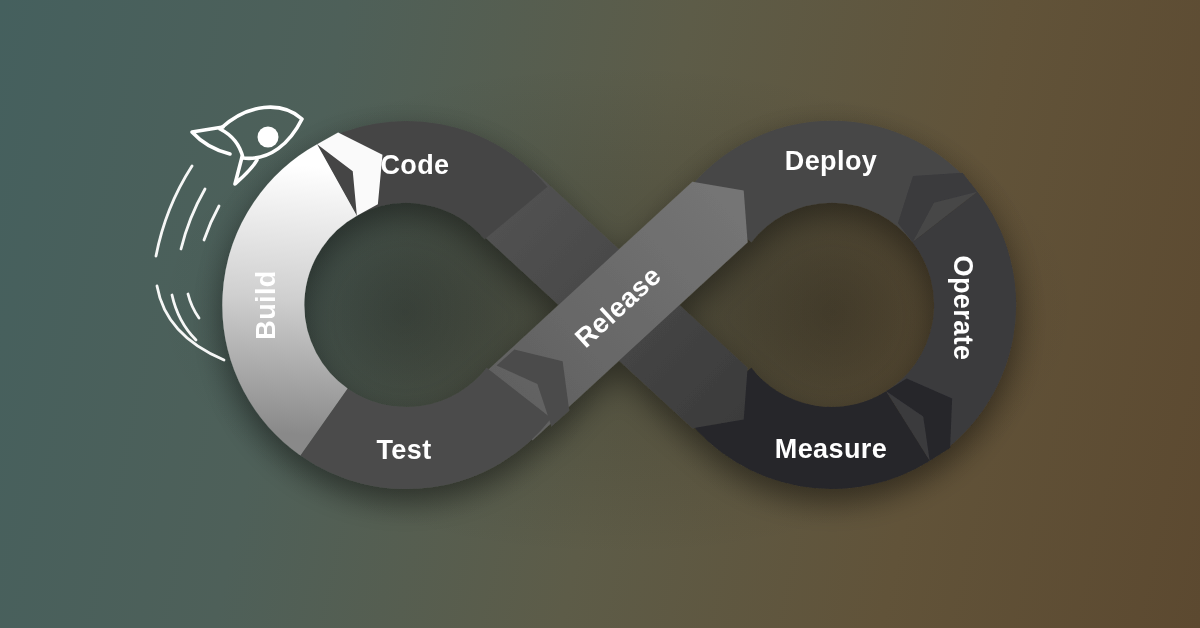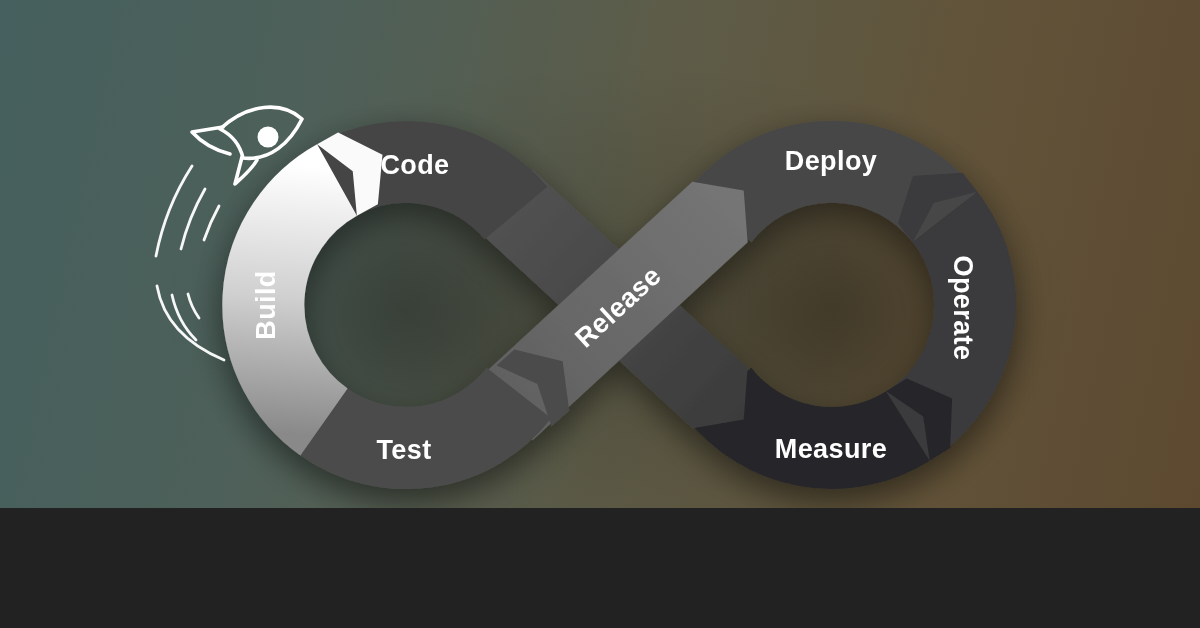--- a/index.html
+++ b/index.html
@@ -1,17 +1,17 @@
 <!DOCTYPE html>
 <html><head>
 <meta charset="utf-8">
 <style>
   html,body{margin:0;padding:0;background:#222;}
   .canvas{
-    position:relative;width:1200px;height:508px;overflow:hidden;
+    position:relative;width:1200px;height:628px;overflow:hidden;
     font-family:"Liberation Sans",sans-serif;
     background:linear-gradient(102deg,#45605e 0%,#4e6059 26%,#5d5c48 52%,#615339 76%,#5c4930 100%);
   }
   .vignette{
     position:absolute;inset:0;pointer-events:none;
     background:
       radial-gradient(circle 290px at 405px 312px, rgba(16,20,19,0.34), rgba(16,20,19,0) 74%),
       radial-gradient(circle 290px at 833px 312px, rgba(24,19,12,0.34), rgba(24,19,12,0) 74%),
       radial-gradient(ellipse 620px 330px at 618px 310px, rgba(18,18,14,0.18), rgba(18,18,14,0) 75%);
   }

